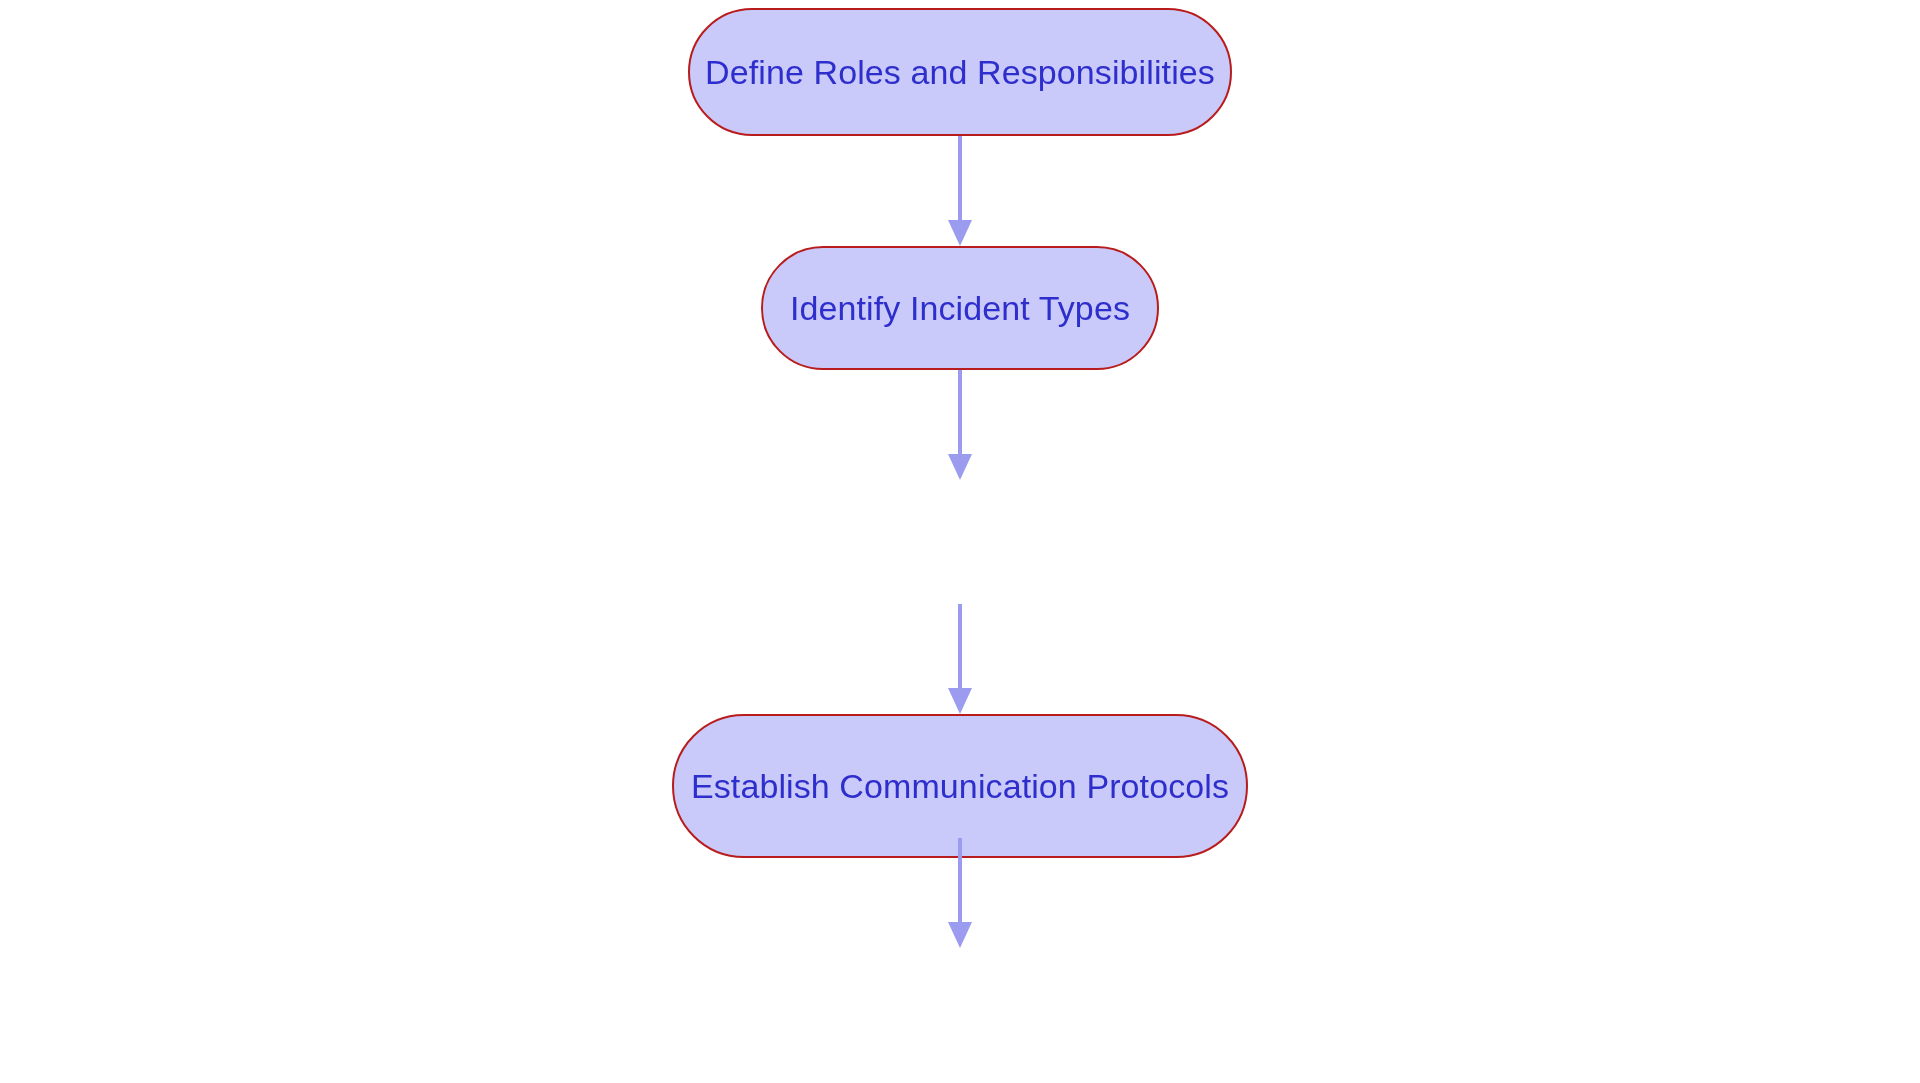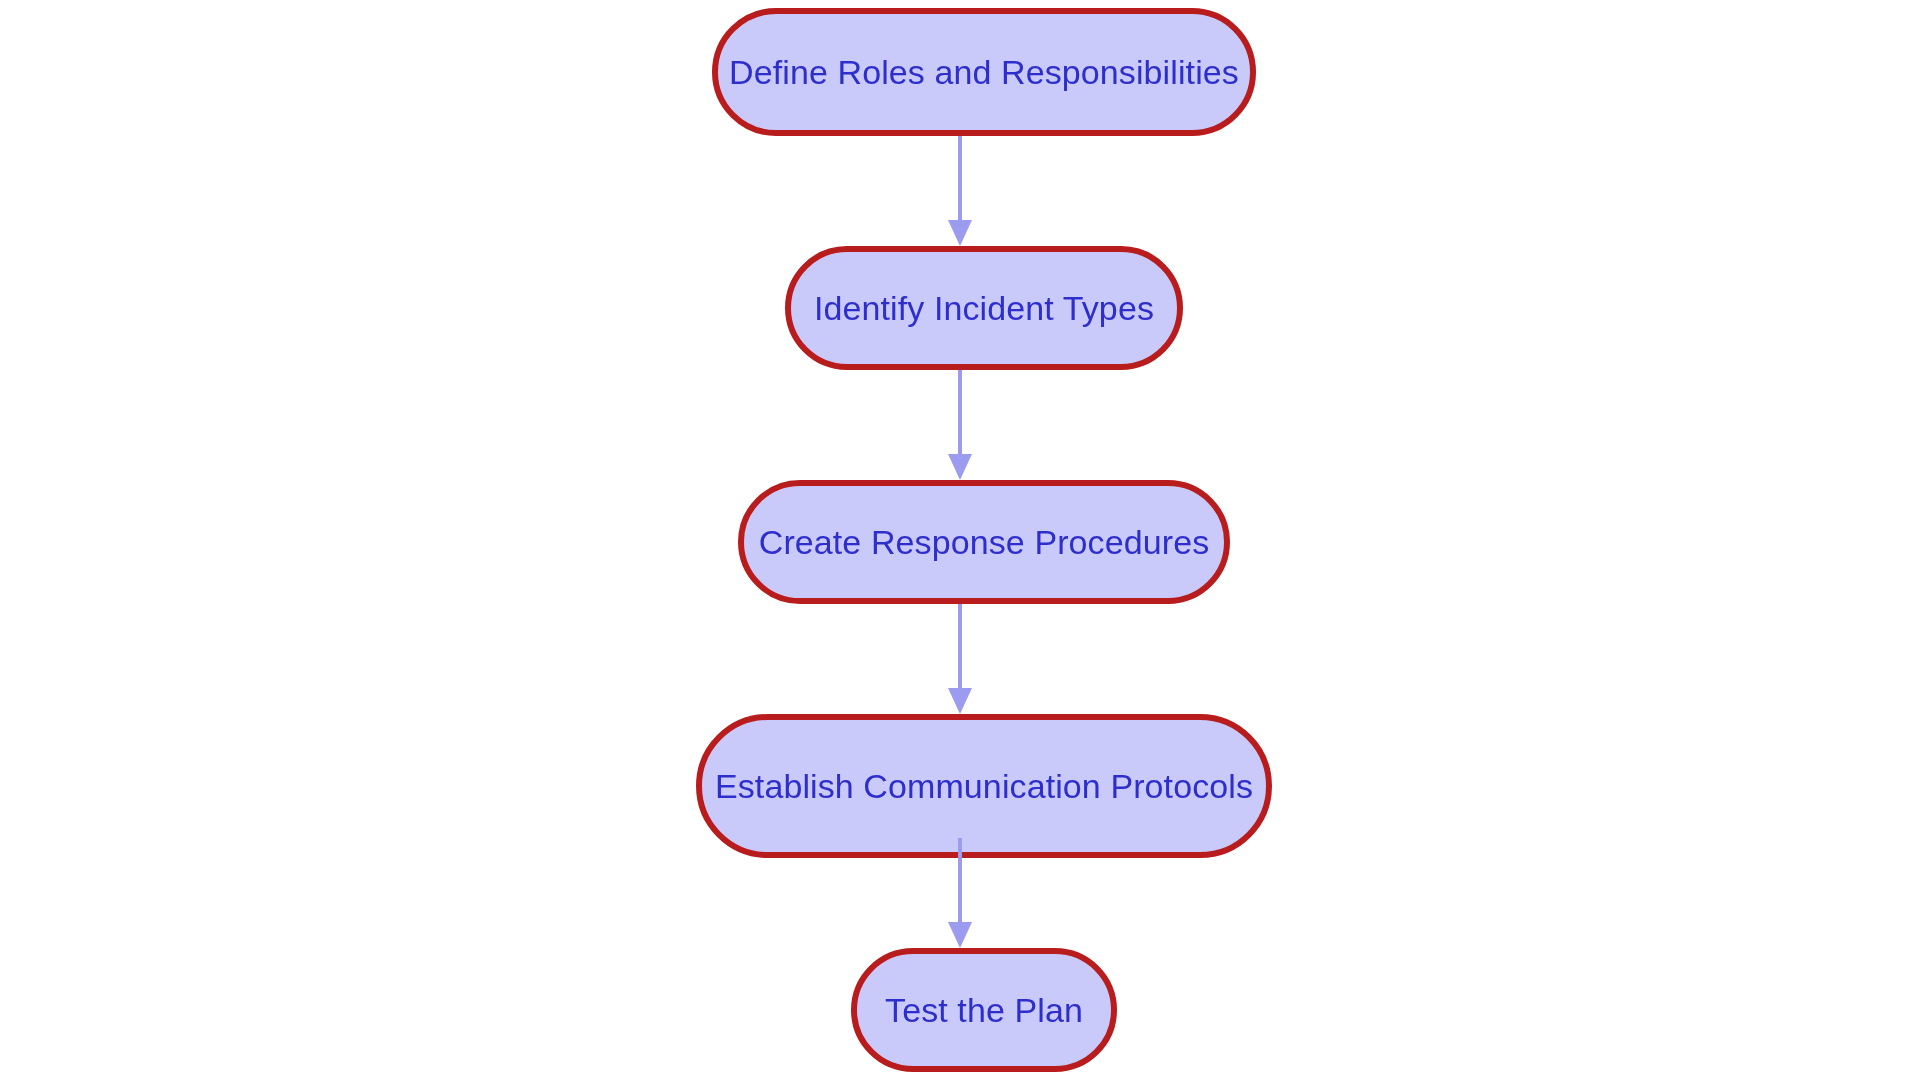--- a/index.html
+++ b/index.html
@@ -21,24 +21,24 @@
     background: #ffffff;
   }
 
   .flow-node {
     position: absolute;
     box-sizing: border-box;
     display: flex;
     align-items: center;
     justify-content: center;
     background: #c9caf9;
-    border: 6px solid #b91c1c;
+    border: 2px solid #b91c1c;
     border-radius: 999px;
     transform: translateX(-50%);
-    left: 984px;
+    left: 960px;
   }
 
   .flow-node-label {
     color: #2e2ecd;
     font-family: "Liberation Sans", sans-serif;
     font-size: 34px;
     font-weight: 400;
     letter-spacing: 0.1px;
     line-height: 1;
     white-space: nowrap;
@@ -77,39 +77,33 @@
     <span class="flow-node-label">Identify Incident Types</span>
   </div>
 
   <div class="flow-connector" style="top:370px; height:110px;">
     <svg width="40" height="110" viewBox="0 0 40 110" aria-hidden="true">
       <line x1="20" y1="0" x2="20" y2="86" stroke="#9b9cef" stroke-width="4"></line>
       <polygon points="8,84 32,84 20,110" fill="#9b9cef"></polygon>
     </svg>
   </div>
 
-  <div class="flow-node" style="top:480px; width:492px; height:124px;">
-    <span class="flow-node-label">Create Response Procedures</span>
-  </div>
 
   <div class="flow-connector" style="top:604px; height:110px;">
     <svg width="40" height="110" viewBox="0 0 40 110" aria-hidden="true">
       <line x1="20" y1="0" x2="20" y2="86" stroke="#9b9cef" stroke-width="4"></line>
       <polygon points="8,84 32,84 20,110" fill="#9b9cef"></polygon>
     </svg>
   </div>
 
   <div class="flow-node" style="top:714px; width:576px; height:144px;">
     <span class="flow-node-label">Establish Communication Protocols</span>
   </div>
 
   <div class="flow-connector" style="top:838px; height:110px;">
     <svg width="40" height="110" viewBox="0 0 40 110" aria-hidden="true">
       <line x1="20" y1="0" x2="20" y2="86" stroke="#9b9cef" stroke-width="4"></line>
       <polygon points="8,84 32,84 20,110" fill="#9b9cef"></polygon>
     </svg>
   </div>
 
-  <div class="flow-node" style="top:948px; width:266px; height:124px;">
-    <span class="flow-node-label">Test the Plan</span>
-  </div>
 
 </div>
 
 </body></html>

